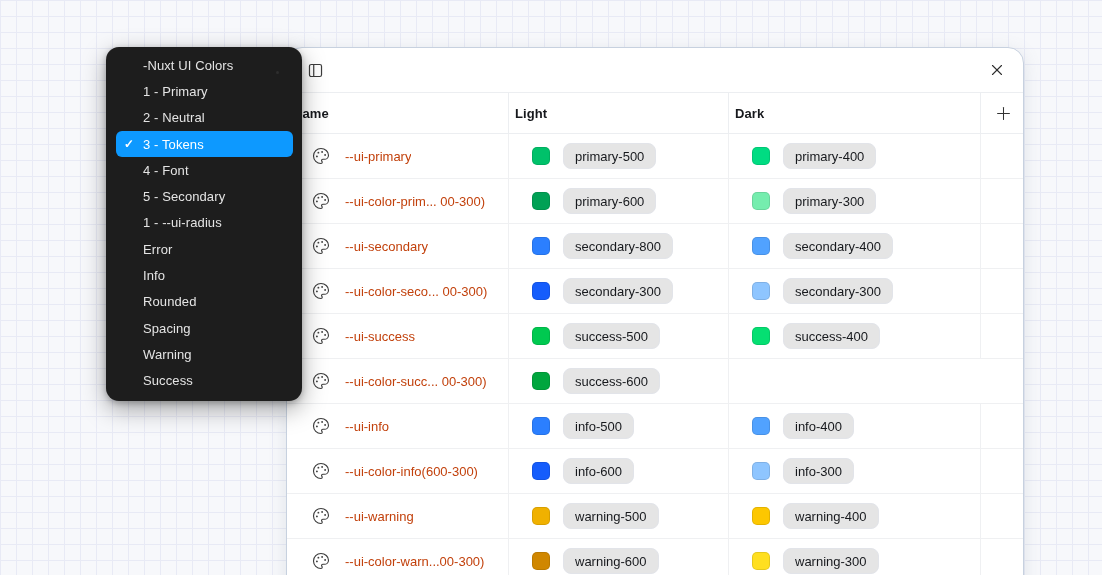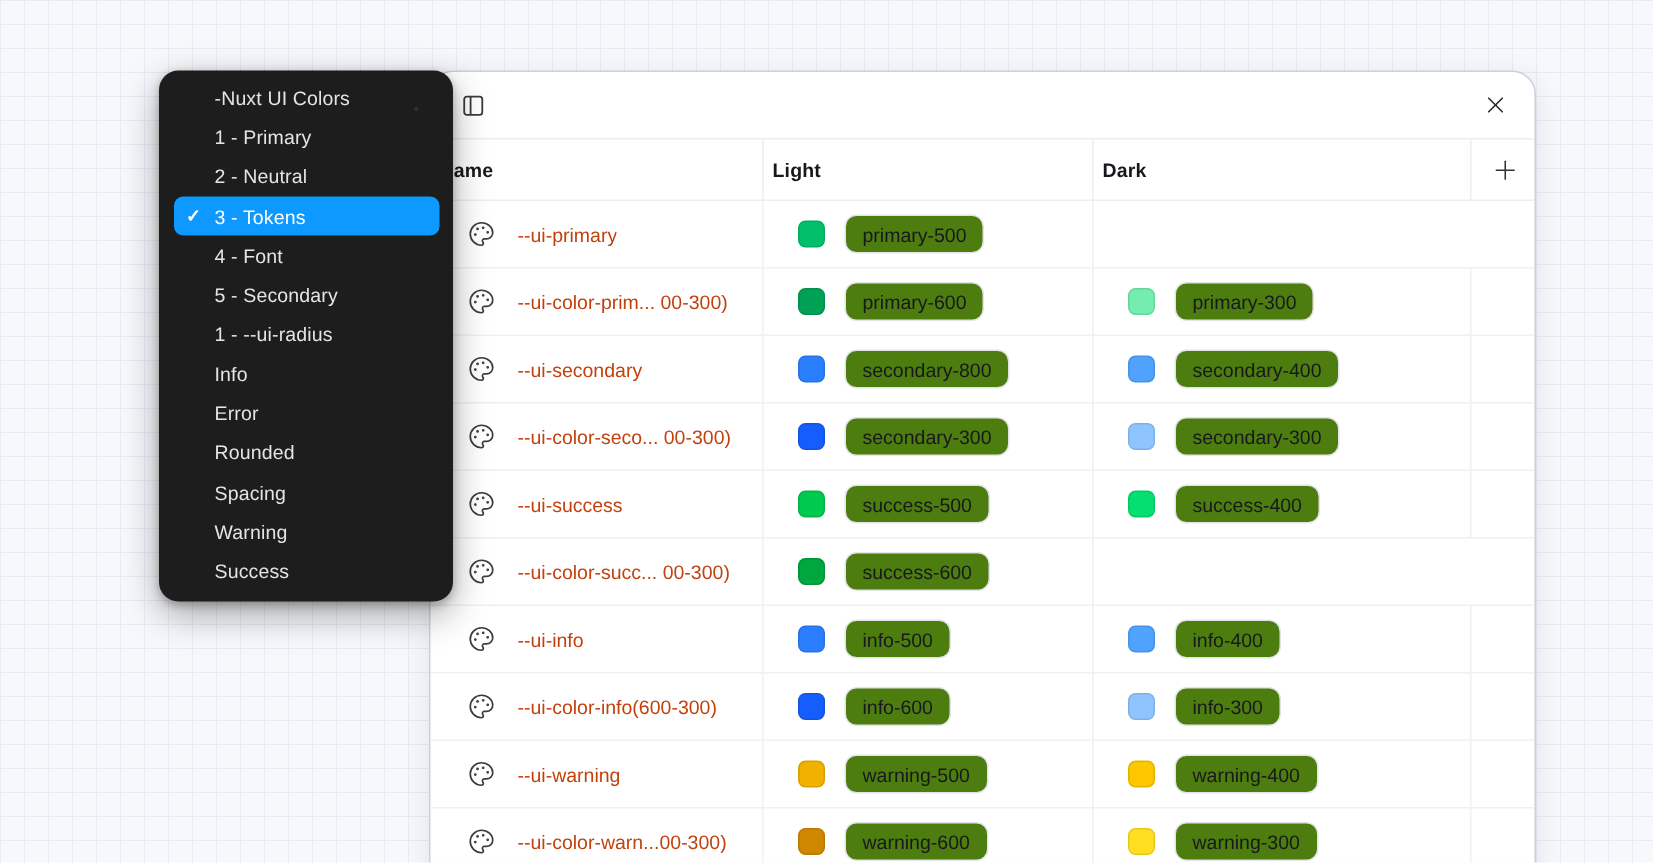--- a/index.html
+++ b/index.html
@@ -56,21 +56,21 @@
     font-size:13px; color:#c2410c; white-space:nowrap; overflow:hidden;
   }
   .palette { width:18px; height:18px; flex:0 0 auto; color:#3c3c3c; }
   .swatch {
     width:18px; height:18px; border-radius:5px; flex:0 0 auto;
     box-shadow:inset 0 0 0 1px rgba(0,0,0,0.10);
   }
   .chip {
     display:inline-flex; align-items:center; height:26px;
     padding:0 11px; border:1px solid #e2e4e9; border-radius:8px;
-    background:#4d7c0f; font-size:13px; color:#17191d; white-space:nowrap;
+    background:#e5e5e5; font-size:13px; color:#17191d; white-space:nowrap;
   }
 
   
   .menu {
     position:absolute; left:78px; top:47px; width:196px; height:354px;
     background:#1d1d1d; border-radius:13px; z-index:20;
     box-shadow:0 8px 24px rgba(0,0,0,0.35), 0 2px 6px rgba(0,0,0,0.25);
     padding:5px 0 7px 0;
     display:flex; flex-direction:column;margin-left:28px;
   }
@@ -142,20 +142,24 @@
           <circle cx="6.5" cy="12.5" r=".5" fill="currentColor"></circle>
           <path d="M12 2C6.5 2 2 6.5 2 12s4.5 10 10 10c.926 0 1.648-.746 1.648-1.688 0-.437-.18-.835-.437-1.125-.29-.289-.438-.652-.438-1.125a1.64 1.64 0 0 1 1.668-1.668h1.996c3.051 0 5.555-2.503 5.555-5.554C21.965 6.012 17.461 2 12 2z"></path>
         </svg>
       </span>
       <span class="name-text">--ui-primary</span>
     </div>
     <div class="cell">
       <span class="swatch light-swatch" style="background: rgb(0, 193, 106);"></span>
       <span class="chip light-chip">primary-500</span>
     </div>
+    <div class="cell">
+      <span class="swatch dark-swatch" style="background: rgb(0, 220, 130);"></span>
+      <span class="chip dark-chip">primary-400</span>
+    </div>
     <div class="cell last"></div>
   </div>
 
   <div class="grid-row row">
     <div class="cell name-cell">
       <span class="palette">
         <svg width="18" height="18" viewBox="0 0 24 24" fill="none" stroke="currentColor" stroke-width="1.5" stroke-linecap="round" stroke-linejoin="round">
           <circle cx="13.5" cy="6.5" r=".5" fill="currentColor"></circle>
           <circle cx="17.5" cy="10.5" r=".5" fill="currentColor"></circle>
           <circle cx="8.5" cy="7.5" r=".5" fill="currentColor"></circle>
@@ -383,26 +387,26 @@
     <div class="menu-item">
       <span>4 - Font</span>
     </div>
     <div class="menu-item">
       <span>5 - Secondary</span>
     </div>
     <div class="menu-item">
       <span>1 - --ui-radius</span>
     </div>
     <div class="menu-item">
+      <span>Error</span>
+    </div>
+    <div class="menu-item">
       <span>Info</span>
     </div>
     <div class="menu-item">
-      <span>Error</span>
-    </div>
-    <div class="menu-item">
       <span>Rounded</span>
     </div>
     <div class="menu-item">
       <span>Spacing</span>
     </div>
     <div class="menu-item">
       <span>Warning</span>
     </div>
     <div class="menu-item">
       <span>Success</span>

